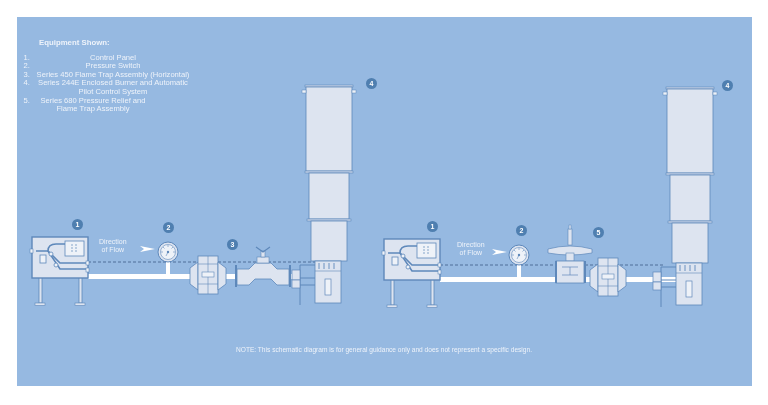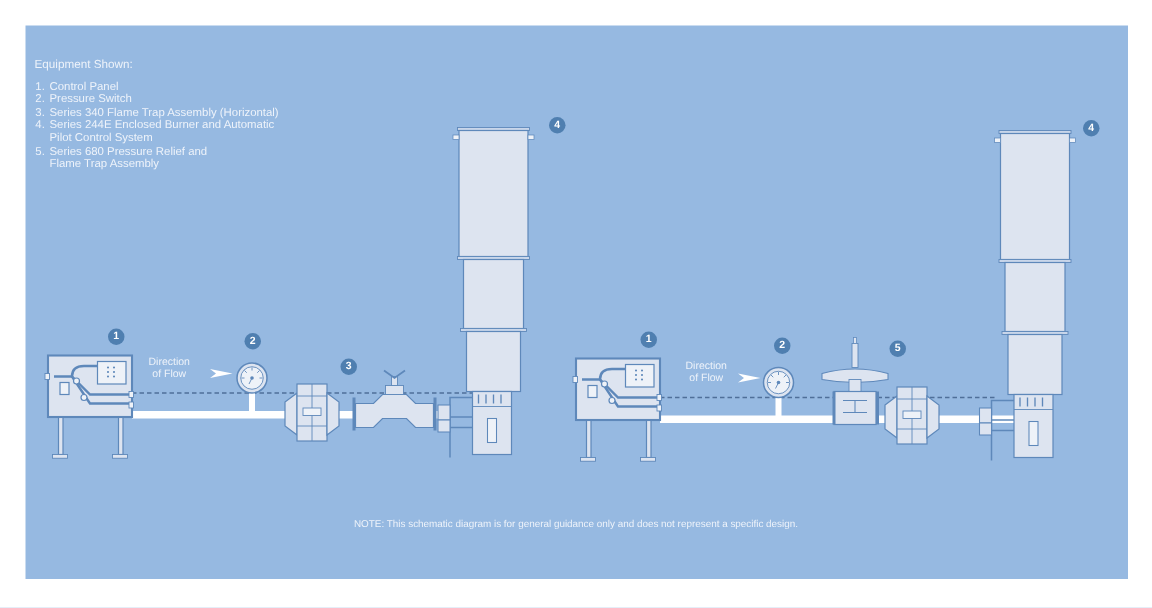--- a/index.html
+++ b/index.html
@@ -1,37 +1,37 @@
 <!DOCTYPE html>
 <html><head>
 <meta charset="utf-8">
 <style>
   html, body { margin:0; padding:0; background:#ffffff; }
   body { width:768px; height:405px; position:relative; overflow:hidden; font-family:"Liberation Sans", sans-serif; }
   .panel { position:absolute; left:17px; top:17px; width:735px; height:369px; background:#96b9e1; }
   .legend { position:absolute; left:21px; top:39px; color:#eef3fa; font-size:7.6px; line-height:8.6px; }
-  .legend-title { font-weight:normal; font-size:7.8px; margin-left:2px; margin-bottom:6px; }
-  .legend ol { margin:0; padding-left:11px; }
+  .legend-title { font-weight:bold; font-size:7.8px; margin-left:18px; margin-bottom:6px; }
+  .legend ol { margin:0; padding-left:11px;text-align:center; }
   .legend li { padding-left:1px; }
   .note { position:absolute; left:0; right:0; top:346px; text-align:center; color:#eef3fa; font-size:6.6px; }
   svg.schem { position:absolute; left:0; top:0; }
   .badge { position:absolute; width:11px; height:11px; border-radius:50%; background:#4f7fb0; color:#ffffff; font-size:7px; font-weight:bold; line-height:11px; text-align:center; }
   .flow { position:absolute; color:#eef3fa; font-size:7px; line-height:8px; text-align:center; }
 </style>
 </head>
 <body>
 
 <div class="panel"></div>
 
 <div class="legend">
   <div class="legend-title">Equipment Shown:</div>
   <ol>
     <li>Control Panel</li>
     <li>Pressure Switch</li>
-    <li>Series 340 Flame Trap Assembly (Horizontal)</li>
+    <li>Series 450 Flame Trap Assembly (Horizontal)</li>
     <li style="width:160px">Series 244E Enclosed Burner and Automatic Pilot Control System</li>
     <li style="width:120px">Series 680 Pressure Relief and Flame Trap Assembly</li>
   </ol>
 </div>
 
 <svg class="schem" width="768" height="405" viewBox="0 0 768 405">
   <defs>
     <g id="ctrlpanel">
 
       <rect x="7" y="40" width="3" height="26" fill="#dde4f0" stroke="#5e88ba" stroke-width="0.8"></rect>

